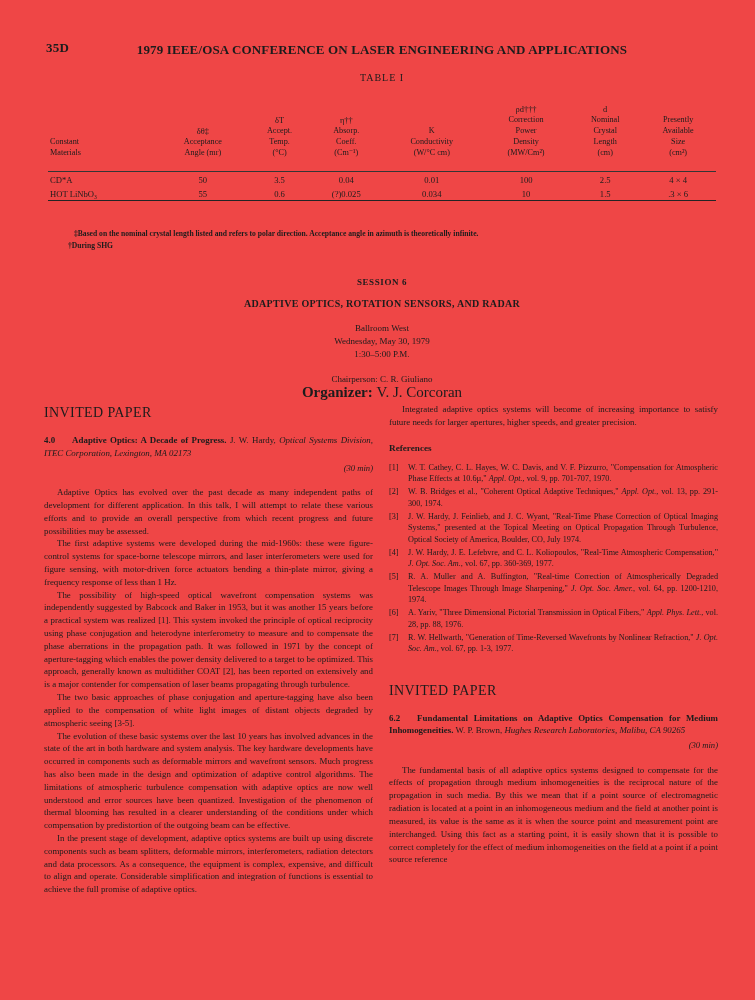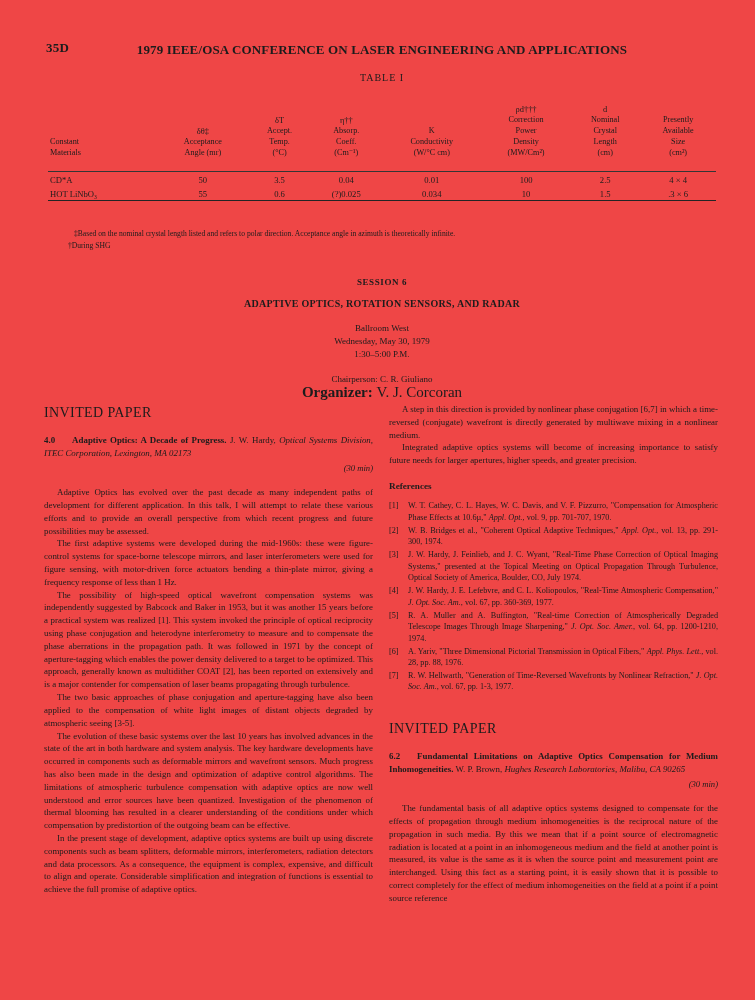--- a/index.html
+++ b/index.html
@@ -94,20 +94,21 @@
   .hdr-sym { font-size: 8.4px; }
 
   
   .footnotes {
     position: absolute;
     left: 60px;
     top: 228px;
     width: 660px;
     font-size: 7.6px;
     line-height: 1.62;
+    font-weight: bold;
   }
   .footnotes div { white-space: nowrap; }
   .fn-ind1 { padding-left: 14px; }
   .fn-ind2 { padding-left: 8px; }
   .fn-ind3 { padding-left: 0px; }
 
   
   .session {
     position: absolute;
     left: 46px;
@@ -337,21 +338,20 @@
 
     <p class="body">Adaptive Optics has evolved over the past decade as many independent paths of development for different application. In this talk, I will attempt to relate these various efforts and to provide an overall perspective from which recent progress and future possibilities may be assessed.</p>
     <p class="body">The first adaptive systems were developed during the mid-1960s: these were figure-control systems for space-borne telescope mirrors, and laser interferometers were used for figure sensing, with motor-driven force actuators bending a thin-plate mirror, giving a frequency response of less than 1 Hz.</p>
     <p class="body">The possibility of high-speed optical wavefront compensation systems was independently suggested by Babcock and Baker in 1953, but it was another 15 years before a practical system was realized [1]. This system invoked the principle of optical reciprocity using phase conjugation and heterodyne interferometry to measure and to compensate the phase aberrations in the propagation path. It was followed in 1971 by the concept of aperture-tagging which enables the power density delivered to a target to be optimized. This approach, generally known as multidither COAT [2], has been reported on extensively and is a major contender for compensation of laser beams propagating through turbulence.</p>
     <p class="body">The two basic approaches of phase conjugation and aperture-tagging have also been applied to the compensation of white light images of distant objects degraded by atmospheric seeing [3-5].</p>
     <p class="body">The evolution of these basic systems over the last 10 years has involved advances in the state of the art in both hardware and system analysis. The key hardware developments have occurred in components such as deformable mirrors and wavefront sensors. Much progress has also been made in the design and optimization of adaptive control algorithms. The limitations of atmospheric turbulence compensation with adaptive optics are now well understood and error sources have been quantized. Investigation of the phenomenon of thermal blooming has resulted in a clearer understanding of the conditions under which compensation by predistortion of the outgoing beam can be effective.</p>
     <p class="body">In the present stage of development, adaptive optics systems are built up using discrete components such as beam splitters, deformable mirrors, interferometers, radiation detectors and data processors. As a consequence, the equipment is complex, expensive, and difficult to align and operate. Considerable simplification and integration of functions is essential to achieve the full promise of adaptive optics.</p>
   </div>
 
   <div class="col col-right">
-    <p class="body">A step in this direction is provided by nonlinear phase conjugation [6,7] in which a time-reversed (conjugate) wavefront is directly generated by multiwave mixing in a nonlinear medium.</p>
     <p class="body">Integrated adaptive optics systems will become of increasing importance to satisfy future needs for larger apertures, higher speeds, and greater precision.</p>
 
     <div class="refs-title">References</div>
     <ol class="refs">
       <li>
         <span class="rnum">[1]</span><span>W. T. Cathey, C. L. Hayes, W. C. Davis, and V. F. Pizzurro, "Compensation for Atmospheric Phase Effects at 10.6µ," </span><span class="it">Appl. Opt.</span><span>, vol. 9, pp. 701-707, 1970.</span>
       </li>
       <li>
         <span class="rnum">[2]</span><span>W. B. Bridges et al., "Coherent Optical Adaptive Techniques," </span><span class="it">Appl. Opt.</span><span>, vol. 13, pp. 291-300, 1974.</span>
       </li>

